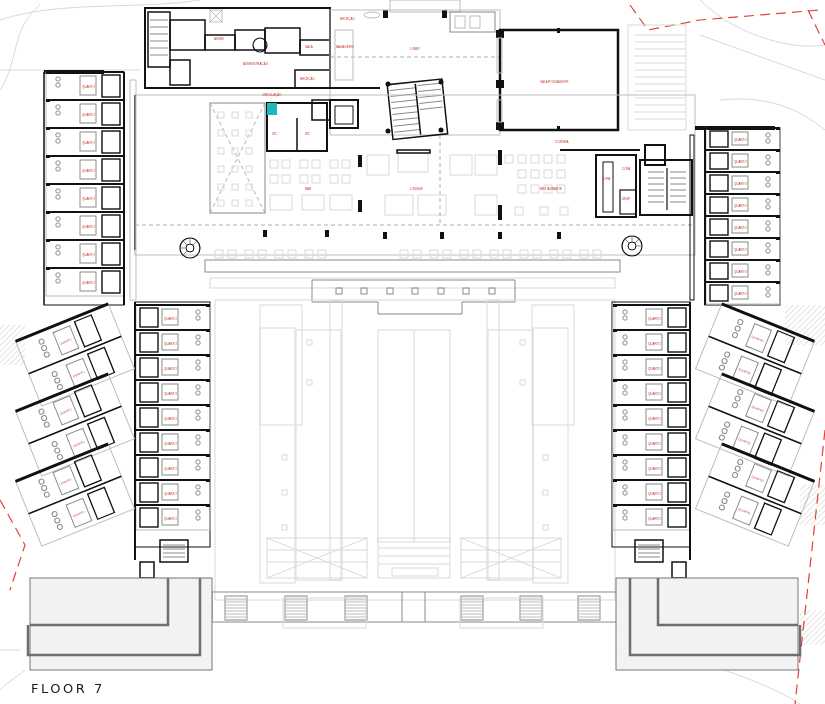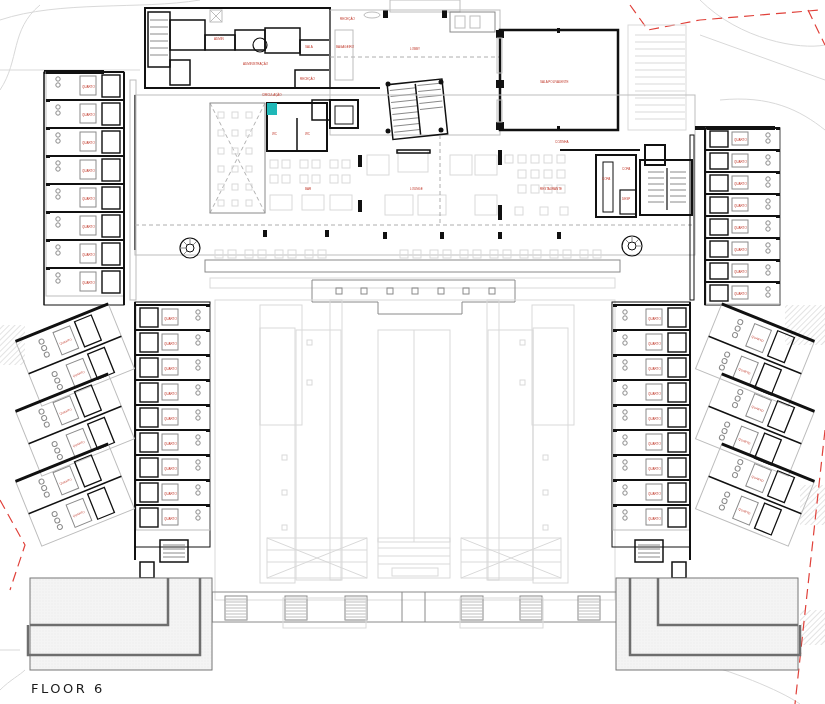--- a/index.html
+++ b/index.html
@@ -970,13 +970,13 @@
         <line x1="638" y1="557" x2="660" y2="557"></line>
       </g>
     <rect class="wall" x="672" y="562" width="14" height="16" stroke-width="1.5"></rect>
     <g>
       <rect x="616" y="578" width="182" height="92" fill="url(#dots)" stroke="#777" stroke-width="1"></rect>
       <path d="M658 578 L658 625 L798 625 M630 578 L630 655 L800 655 L800 625" fill="none" stroke="#6e6e6e" stroke-width="2.5"></path>
     </g>
   </g>
 </svg>
 
-<div class="caption">FLOOR 6</div>
+<div class="caption">FLOOR 7</div>
 
 </body></html>

